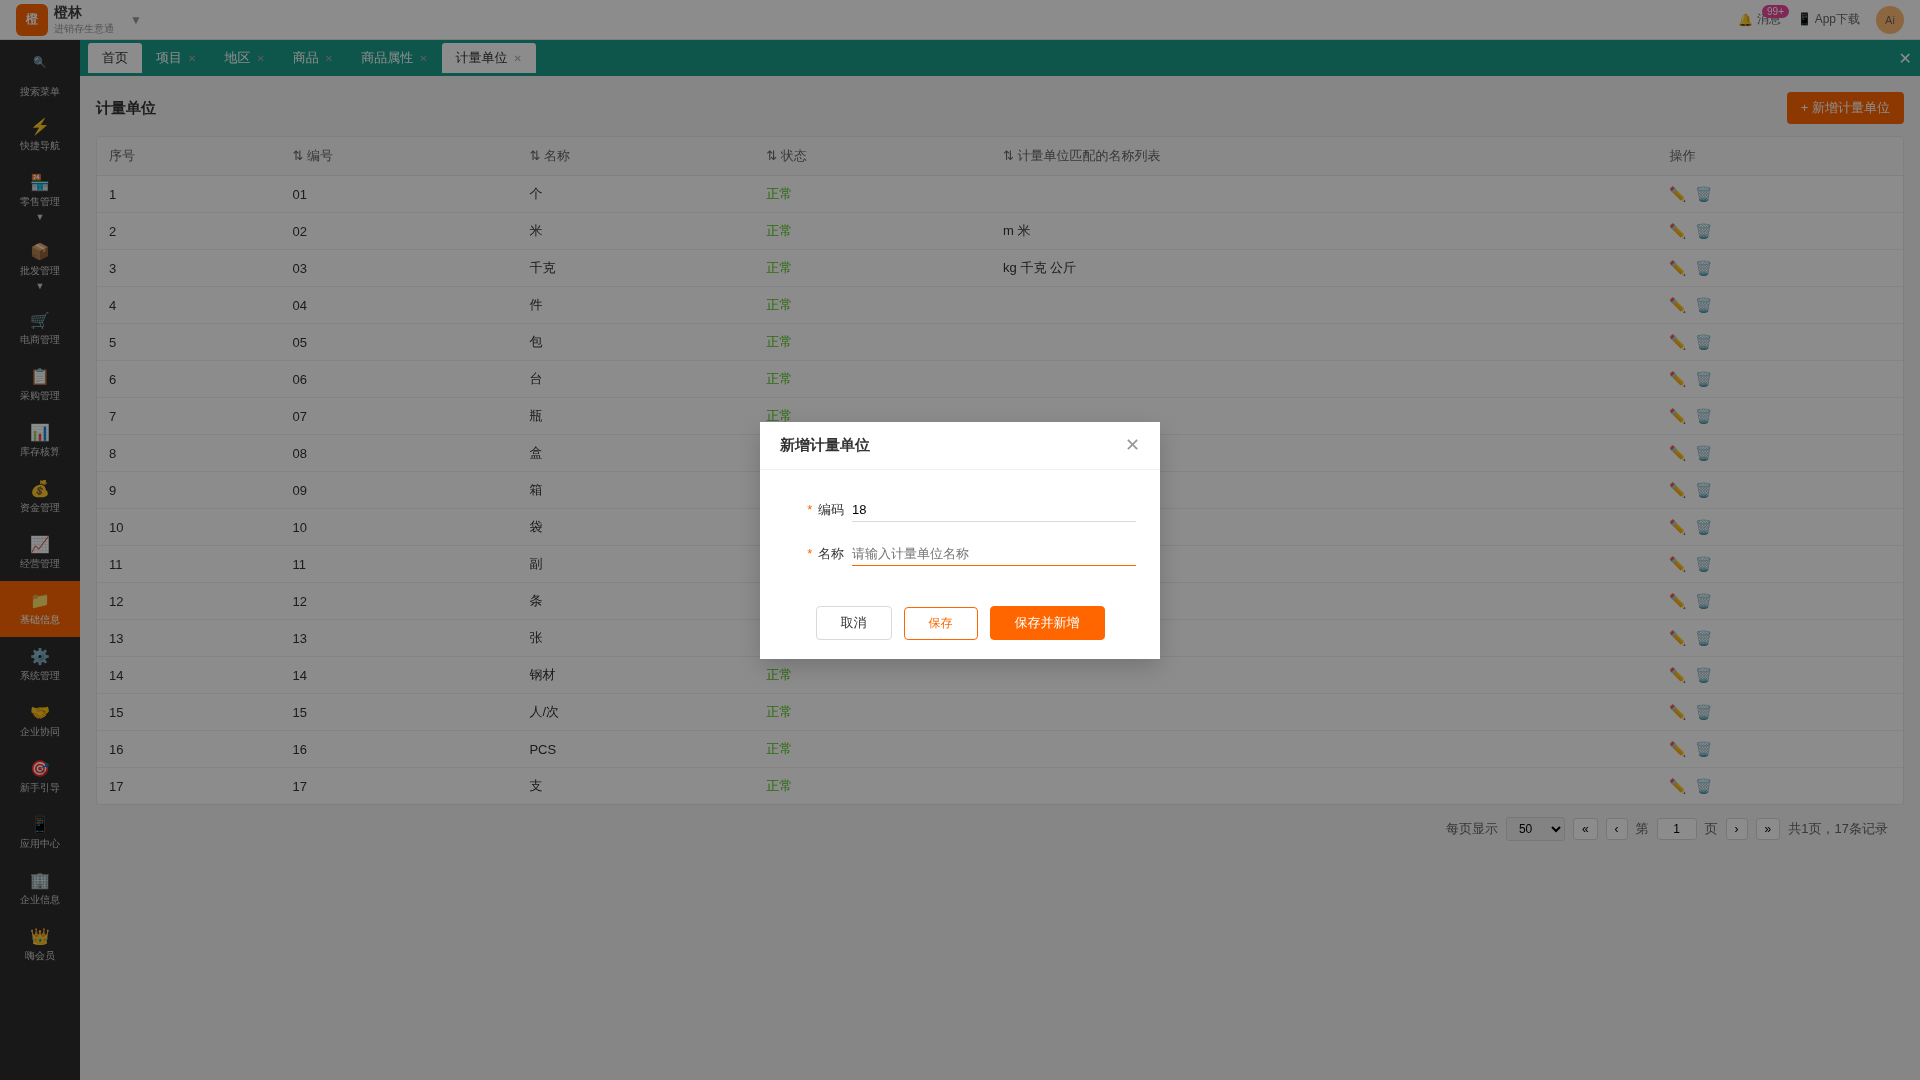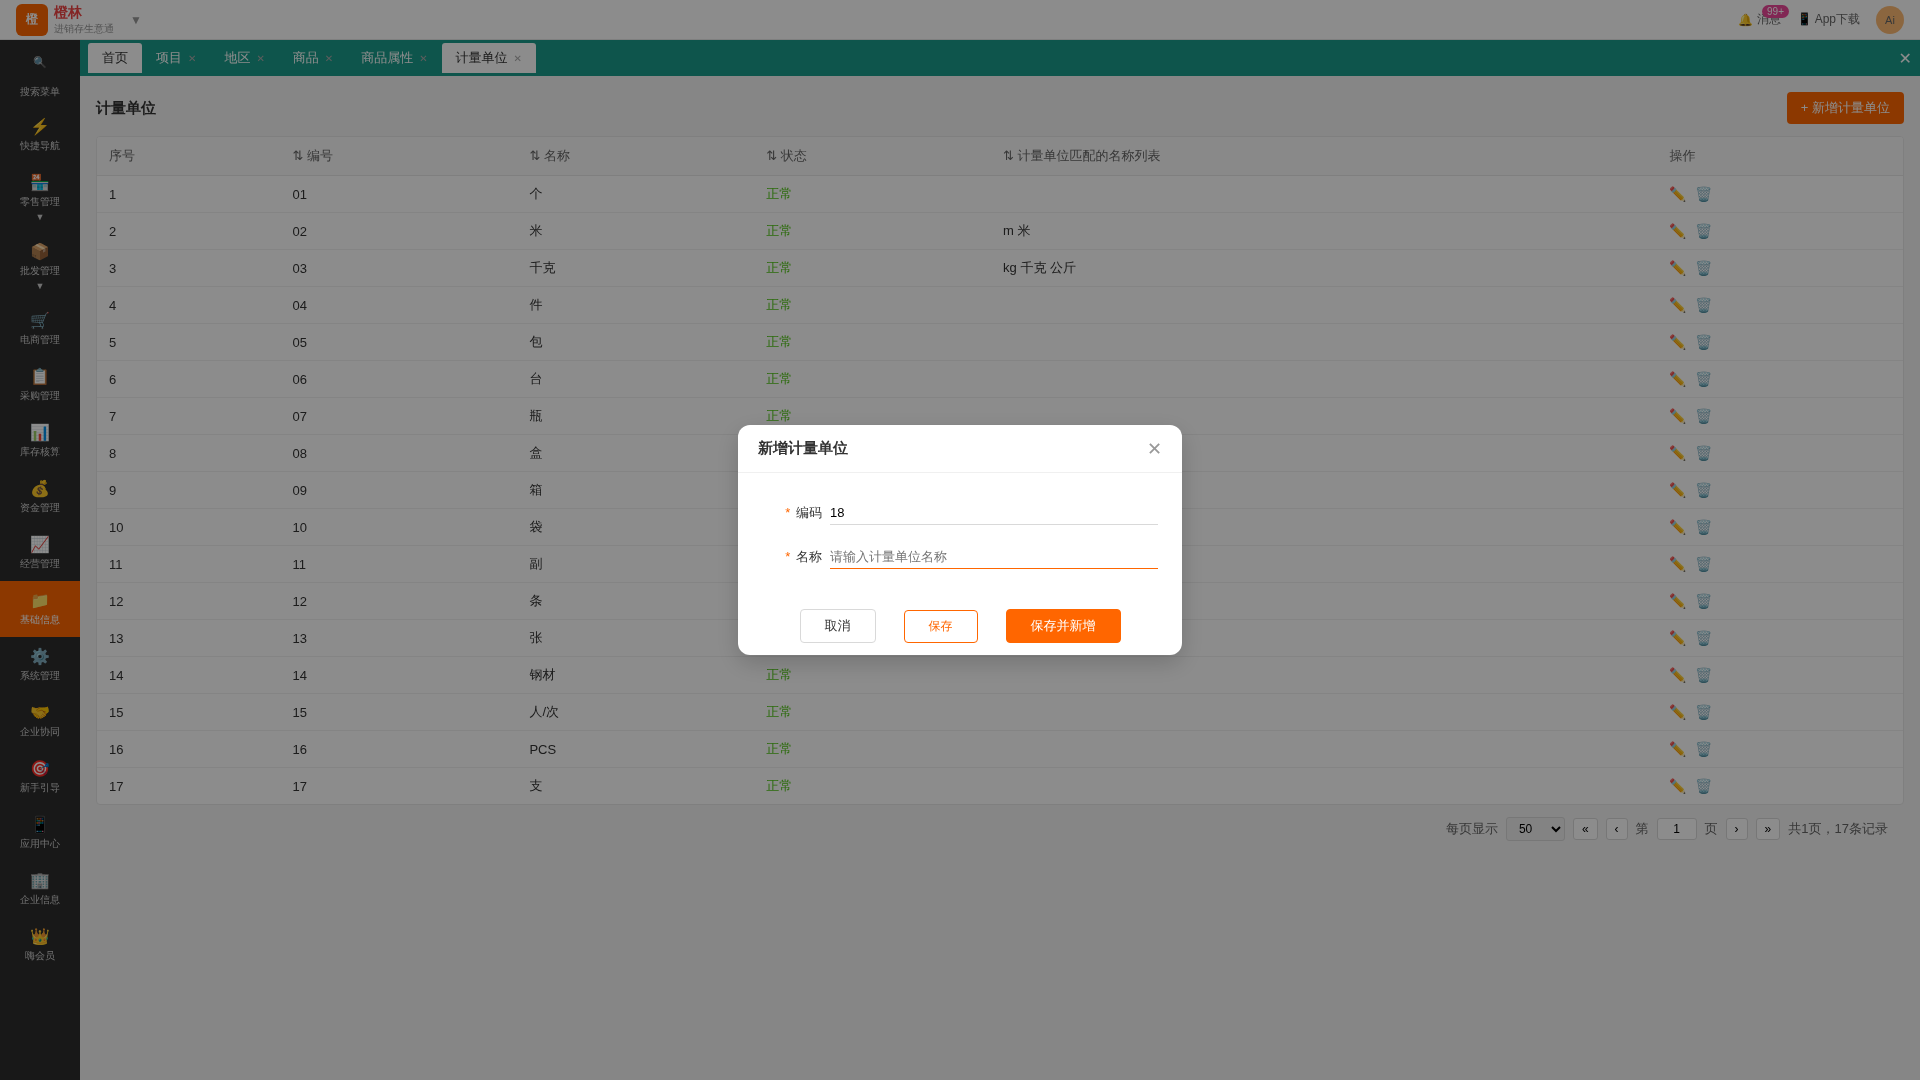--- a/index.html
+++ b/index.html
@@ -54,46 +54,46 @@
     .action-icon.delete { color: #999; }
 
     
     .pagination-bar { display: flex; align-items: center; justify-content: flex-end; padding: 12px 16px; gap: 8px; font-size: 13px; color: #666; }
     .page-size-select { border: 1px solid #d9d9d9; border-radius: 3px; padding: 3px 8px; font-size: 12px; }
     .page-btn { border: 1px solid #d9d9d9; background: #fff; padding: 3px 8px; border-radius: 3px; cursor: pointer; font-size: 12px; }
     .page-input { border: 1px solid #d9d9d9; border-radius: 3px; padding: 3px 6px; width: 40px; text-align: center; font-size: 12px; }
 
     
     .modal-overlay { position: fixed; top: 0; left: 0; width: 1920px; height: 1080px; background: rgba(0,0,0,0.45); display: flex; align-items: center; justify-content: center; z-index: 1000; }
-    .modal { background: #fff; border-radius: 12px; width: 444px; padding: 0; box-shadow: 0 8px 24px rgba(0,0,0,0.18); }
+    .modal { background: #fff; border-radius: 0; width: 400px; padding: 0; box-shadow: 0 8px 24px rgba(0,0,0,0.18); }
     .modal-header { display: flex; align-items: center; justify-content: space-between; padding: 14px 20px; border-bottom: 1px solid #f0f0f0; }
     .modal-title { font-size: 15px; font-weight: bold; color: #333; }
     .modal-close { cursor: pointer; color: #999; font-size: 18px; line-height: 1; }
     .modal-body { padding: 28px 24px 20px; }
     .form-row { display: flex; align-items: center; margin-bottom: 20px; }
     .form-label { width: 60px; text-align: right; color: #333; font-size: 13px; flex-shrink: 0; }
     .required-star { color: #f60; margin-right: 2px; }
     .form-input { flex: 1; border: none; border-bottom: 1px solid #d9d9d9; padding: 4px 0; font-size: 13px; outline: none; margin-left: 8px; }
     .form-input.active-input { border-bottom-color: #f60; }
-    .modal-footer { display: flex; align-items: center; justify-content: center; padding: 0 24px 12px; gap: 28px; }
+    .modal-footer { display: flex; align-items: flex-end; justify-content: center; padding: 0 24px 19px; gap: 12px; }
     .btn-cancel { border: 1px solid #d9d9d9; background: #fff; color: #333; padding: 7px 24px; border-radius: 4px; cursor: pointer; font-size: 13px; }
     .btn-save { background: #fff; border: 1px solid #f60; color: #f60; padding: 7px 24px; border-radius: 4px; cursor: pointer; font-size: 12px; }
     .btn-save-new { background: #f60; border: 1px solid #f60; color: #fff; padding: 7px 24px; border-radius: 4px; cursor: pointer; font-size: 13px; }
   </style>
 </head>
 <body>
 
 <div class="app-container">
 
   <div class="top-bar">
     <div class="top-bar-left">
       <div class="logo-area">
         <div class="logo-icon">橙</div>
         <div>
-          <div style="color:#ef4444;font-weight:bold;font-size:14px;">橙林</div>
+          <div style="color:#404040;font-weight:bold;font-size:14px;">橙林</div>
           <div style="color:#999;font-size:10px;">进销存生意通</div>
         </div>
       </div>
       <div style="color:#999;font-size:12px;margin-left:8px;">▼</div>
     </div>
     <div class="top-bar-right">
       <div class="badge-btn">
         <span>🔔</span>
         <span>消息</span>
         <span class="badge">99+</span>

